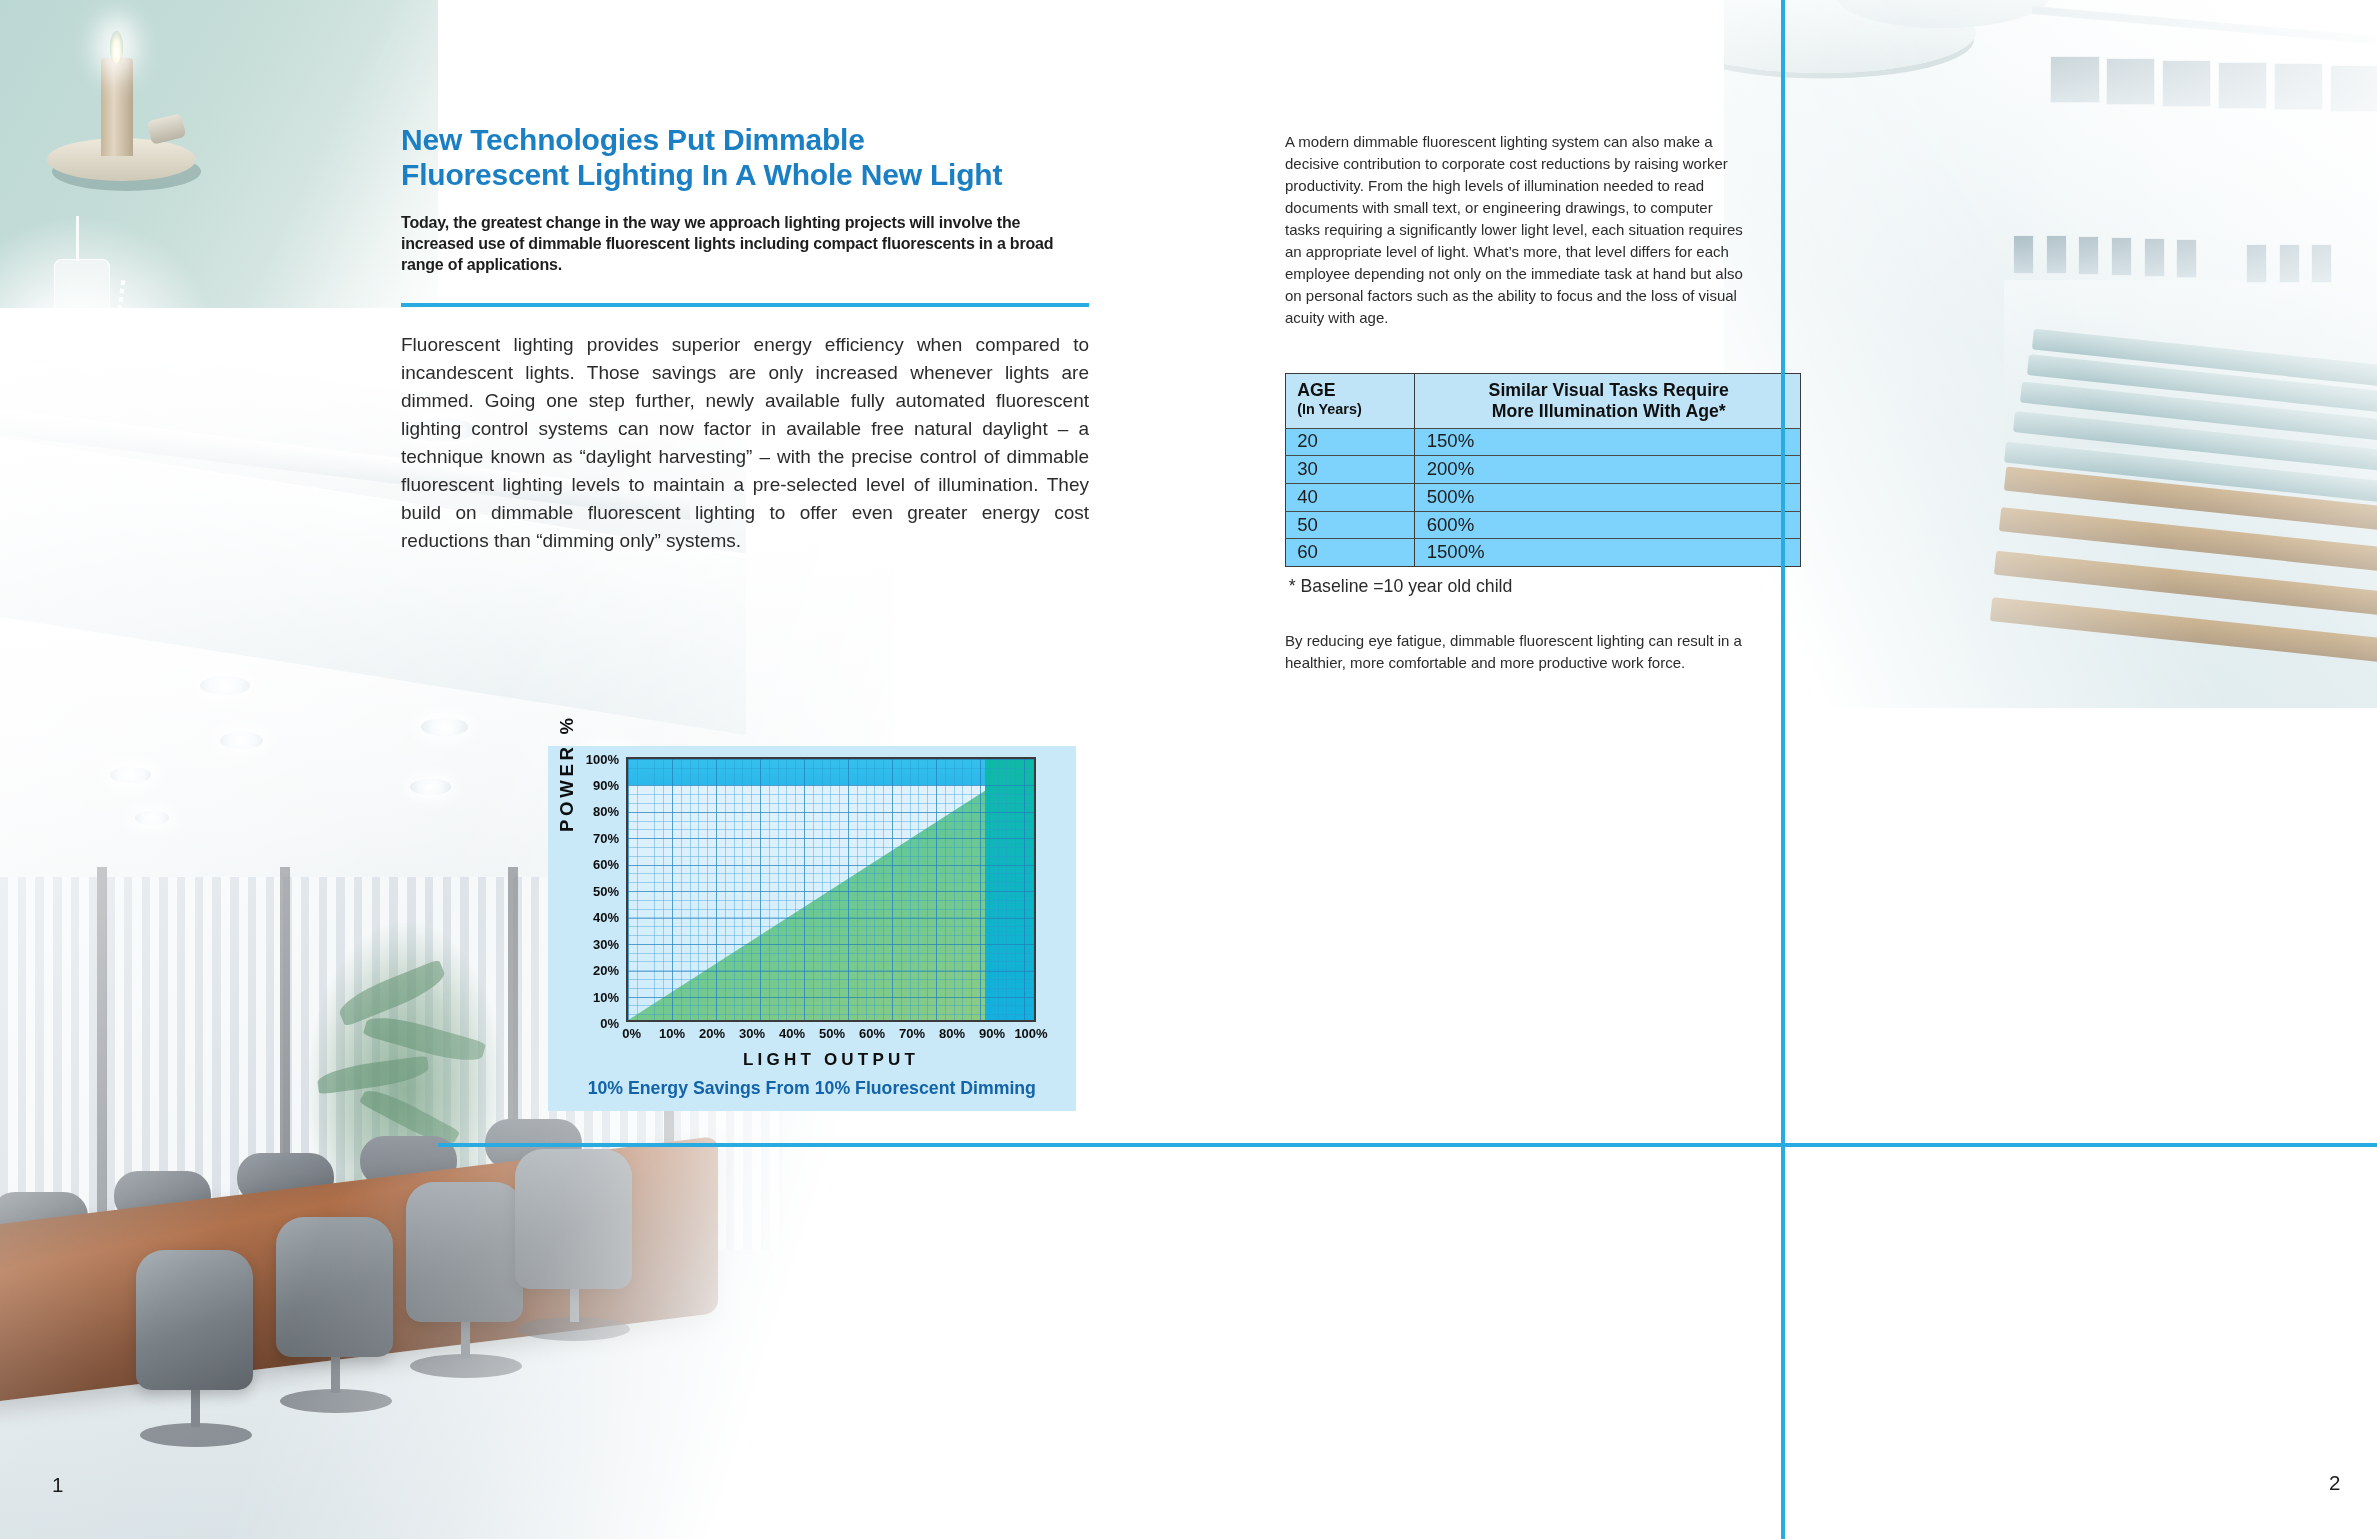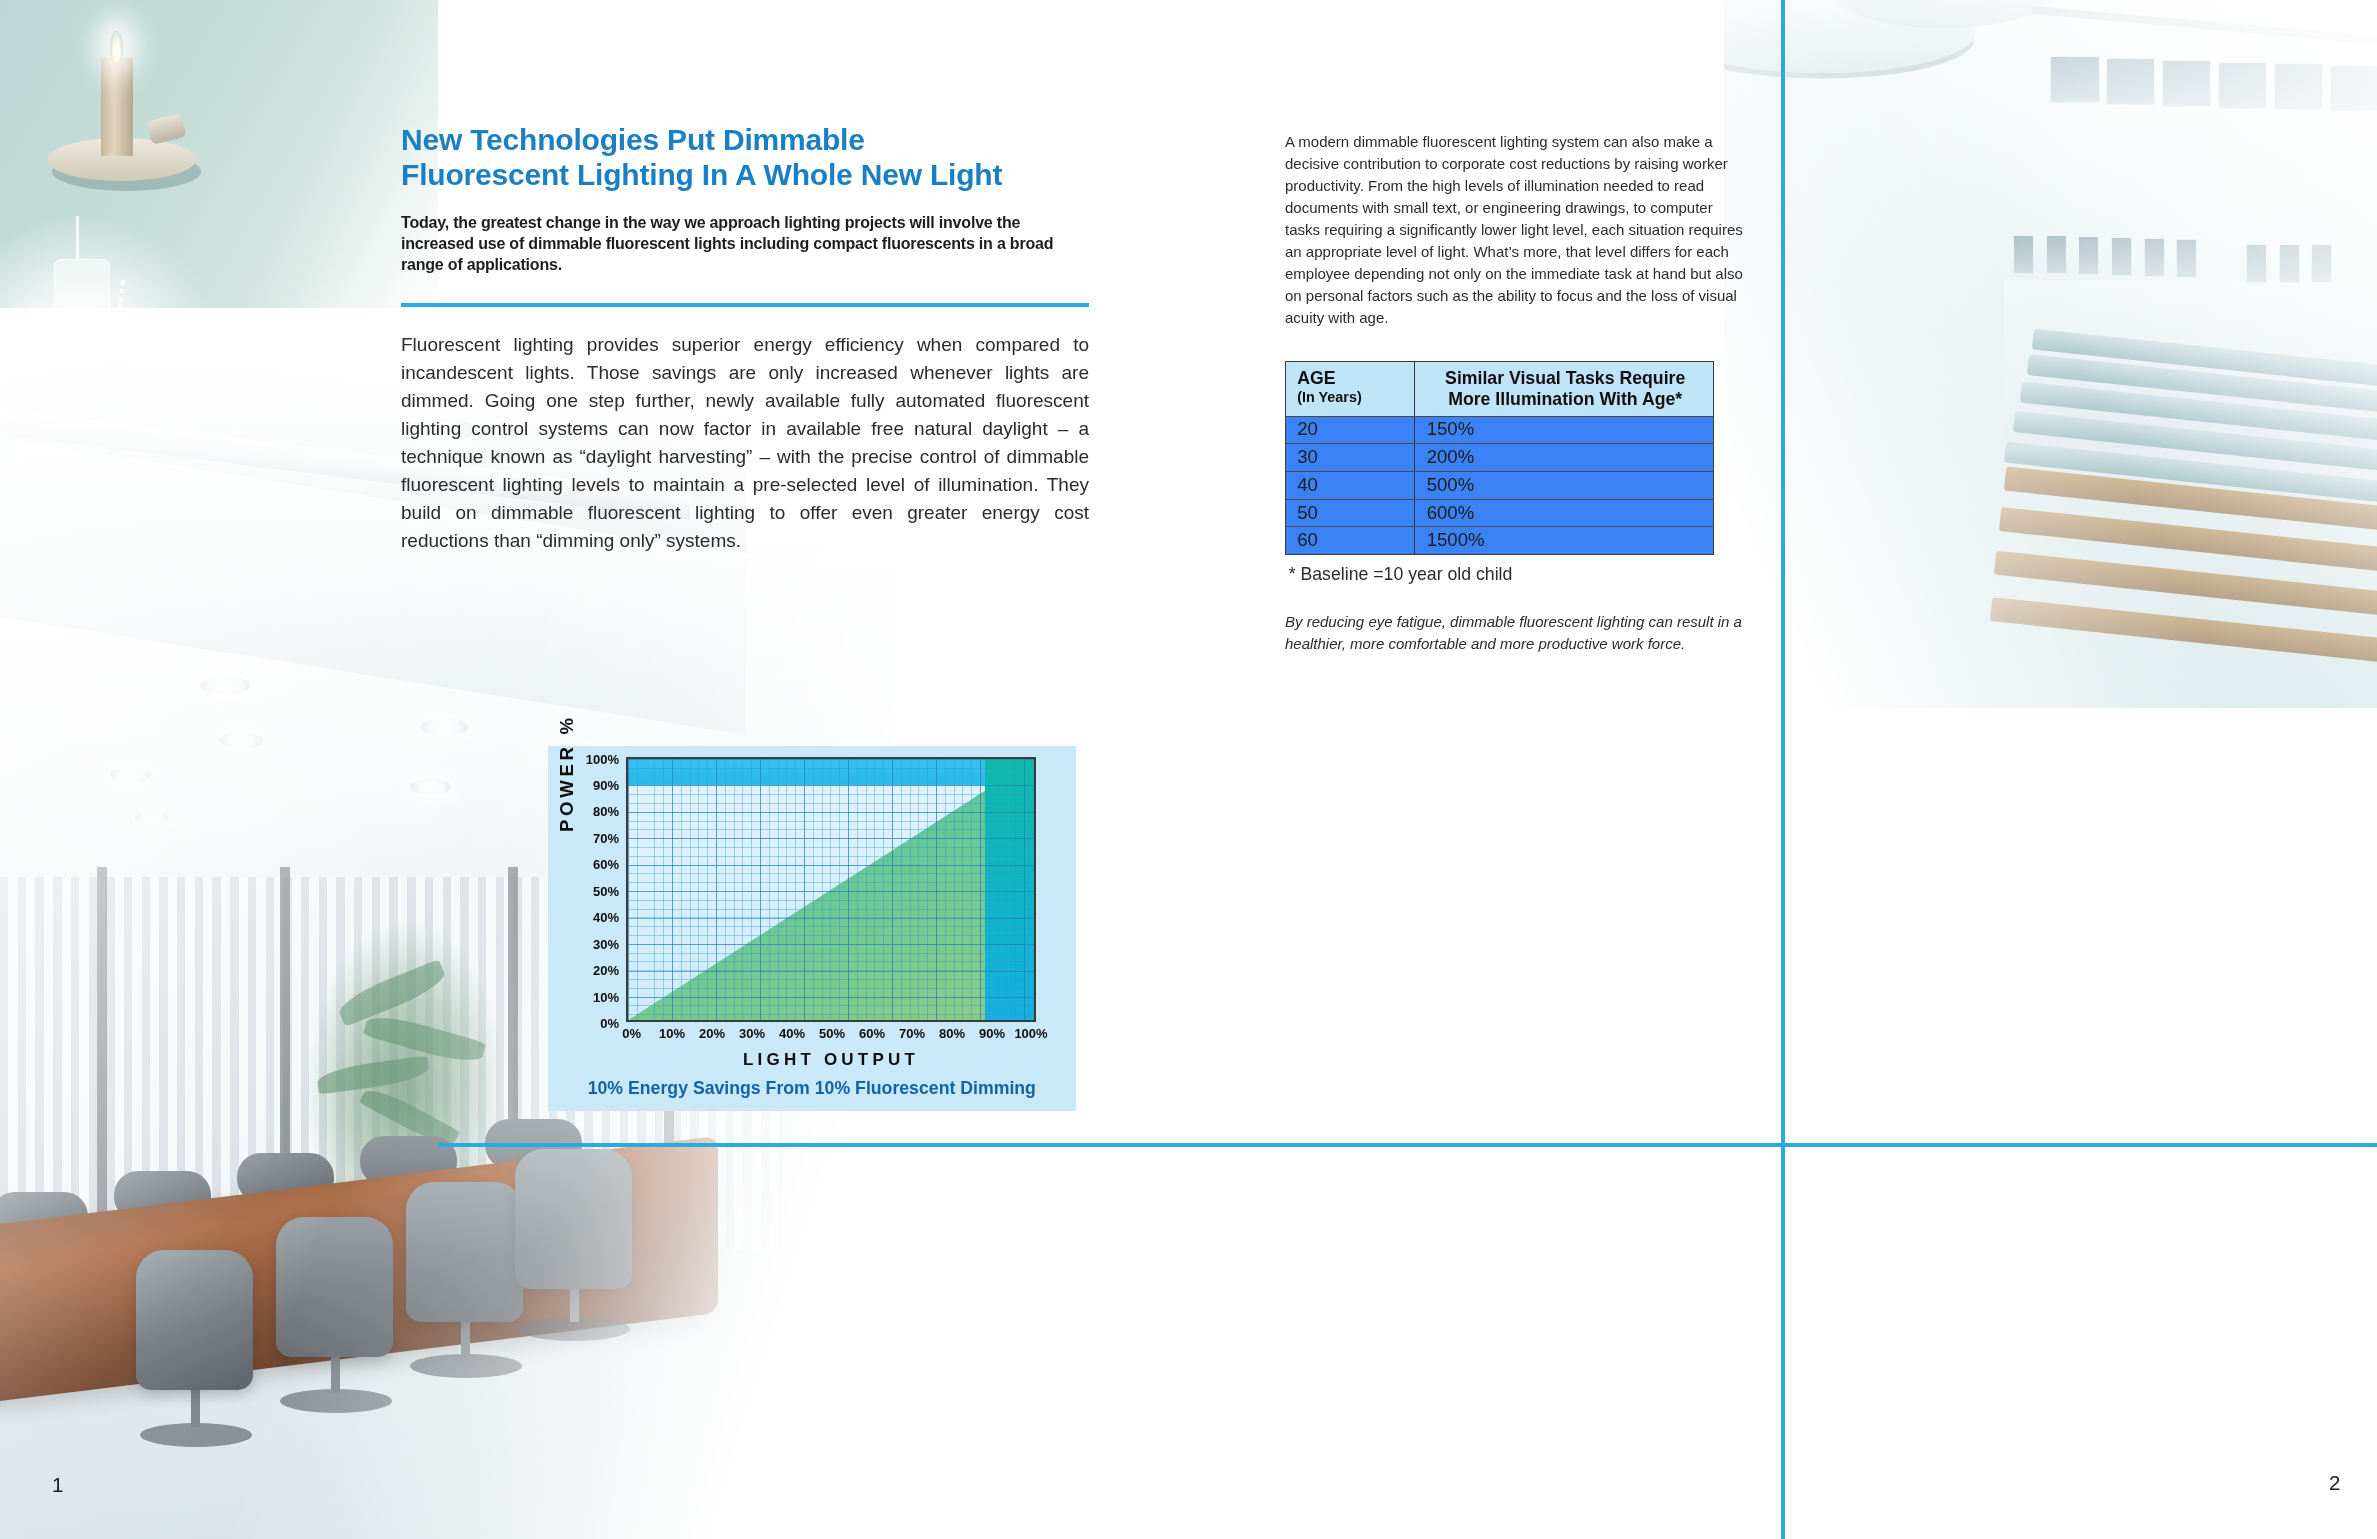--- a/index.html
+++ b/index.html
@@ -150,26 +150,26 @@
   .rule-blue{
     margin-top:28px;height:3.7px;background:#29abe2;width:100%;
   }
   .body-just{
     margin:24px 0 0 0;font-size:19px;line-height:1.47;color:#2b2b2b;text-align:justify;
   }
   .body-ragged{
     margin:0;font-size:15px;line-height:1.47;color:#2b2b2b;
   }
   .body-ragged + .body-ragged{margin-top:20.5px;}
-  .gap-top{margin-top:26px;font-style:italic;}
+  .gap-top{margin-top:33px;}
 
   
   .age-table{
-    margin-top:32px;border-collapse:collapse;width:429px;
-    border:1.9px solid #3a3a3a;background:#3b82f6;
+    margin-top:44px;border-collapse:collapse;width:516px;
+    border:1.9px solid #3a3a3a;background:#7dd3fc;
   }
   .age-table th{
     background:#bfe3f7;border-right:1.9px solid #3a3a3a;
     text-align:left;padding:5.6px 9.3px 6.5px 11.2px;color:#101010;
     font-size:17.7px;font-weight:700;line-height:1.16;vertical-align:top;
   }
   .age-table th:last-child{border-right:none;text-align:center;}
   .age-table th .sub{display:block;font-size:14.4px;font-weight:700;}
   .age-table td{
     border-top:1.4px solid #4a4a4a;border-right:1.9px solid #3a3a3a;

